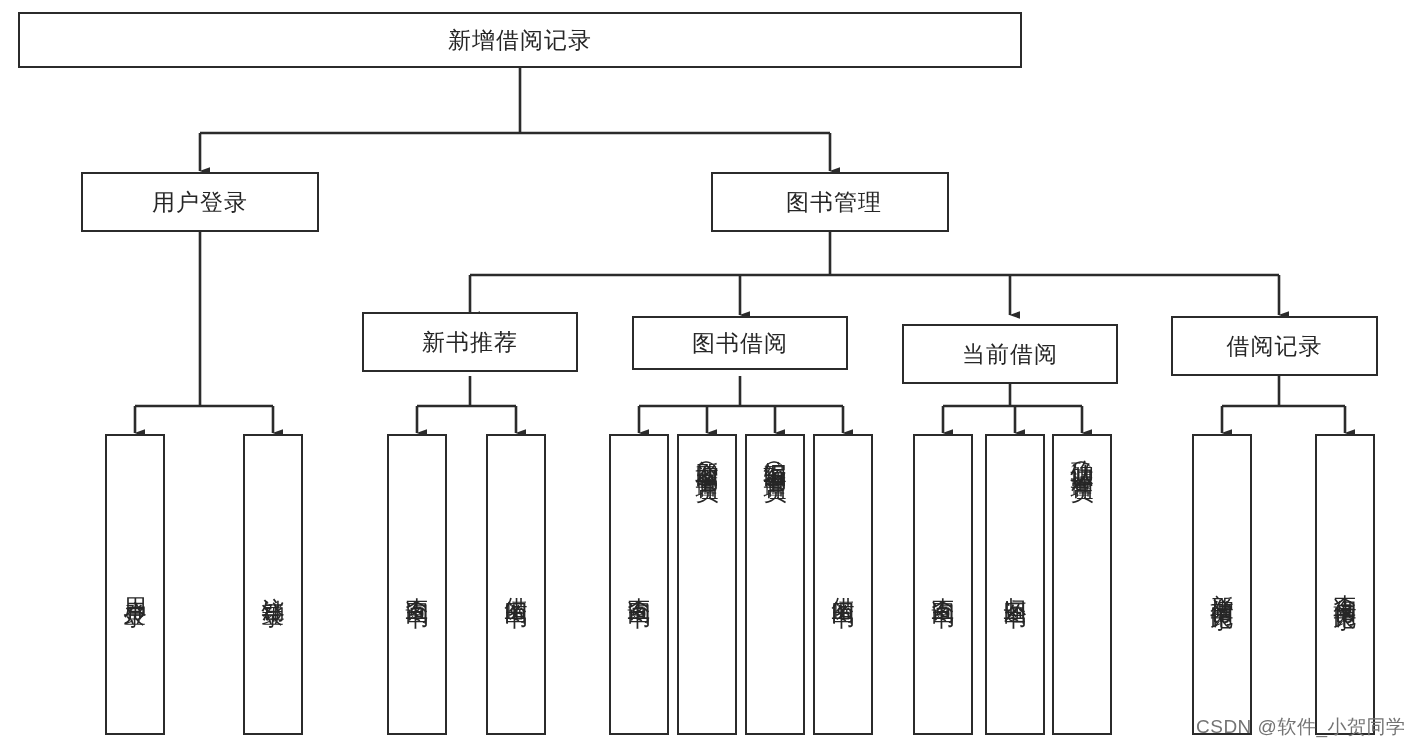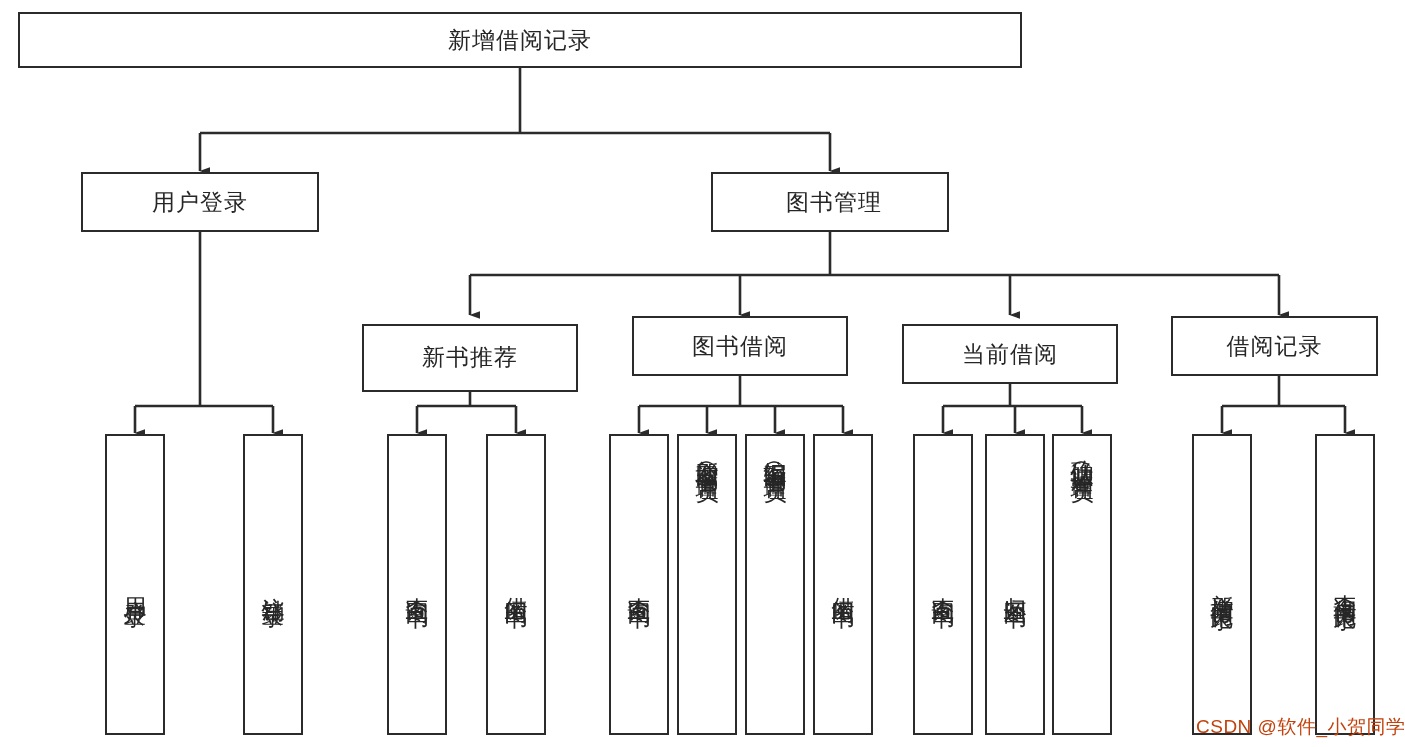--- a/index.html
+++ b/index.html
@@ -7,21 +7,21 @@
   #stage{position:relative;width:1405px;height:747px;background:#ffffff;overflow:hidden;}
   #wires{position:absolute;left:0;top:0;width:1405px;height:747px;}
   .node{position:absolute;box-sizing:border-box;background:#ffffff;
         border:2px solid #2b2b2b;display:flex;align-items:center;justify-content:center;}
   .node .lbl{color:#262626;line-height:1.08;text-align:center;white-space:pre;}
   .node.h .lbl{font-size:23px;letter-spacing:1px;}
   .node.v{align-items:flex-start;justify-content:center;padding-top:6px;}
   .node.v .lbl{writing-mode:vertical-rl;text-orientation:upright;
         font-size:23px;letter-spacing:3px;line-height:1;}
   .node.v.mid{align-items:center;padding-top:0;}
-  #watermark{position:absolute;color:#c2410c;font-size:19px;letter-spacing:.5px;
+  #watermark{position:absolute;color:#737373;font-size:19px;letter-spacing:.5px;
         white-space:nowrap;pointer-events:none;}
 </style>
 </head>
 <body>
 
 <div id="stage">
   <svg id="wires" viewBox="0 0 1405 747" xmlns="http://www.w3.org/2000/svg">
     <defs>
       <marker id="arw" markerWidth="9" markerHeight="11" refX="4.5" refY="10.2" orient="auto" markerUnits="userSpaceOnUse">
         <path d="M0.6,0 L8.4,0 L4.5,10.8 Z" fill="#2b2b2b"></path>
@@ -67,24 +67,24 @@
   <div id="nodes-layer">
       <div class="node h" style="left: 18px; top: 12px; width: 1004px; height: 56px;">
         <span class="lbl">新增借阅记录</span>
       </div>
       <div class="node h" style="left: 81px; top: 172px; width: 238px; height: 60px;">
         <span class="lbl">用户登录</span>
       </div>
       <div class="node h" style="left: 711px; top: 172px; width: 238px; height: 60px; padding-left: 8px;">
         <span class="lbl">图书管理</span>
       </div>
-      <div class="node h" style="left: 362px; top: 324px; width: 216px; height: 68px; font-family: Liberation Serif, serif;">
+      <div class="node h" style="left: 362px; top: 312px; width: 216px; height: 60px;">
         <span class="lbl">新书推荐</span>
       </div>
-      <div class="node h" style="left: 632px; top: 316px; width: 216px; height: 60px;">
+      <div class="node h" style="left: 632px; top: 316px; width: 216px; height: 54px;">
         <span class="lbl">图书借阅</span>
       </div>
       <div class="node h" style="left: 902px; top: 324px; width: 216px; height: 60px;">
         <span class="lbl">当前借阅</span>
       </div>
       <div class="node h" style="left: 1171px; top: 316px; width: 207px; height: 60px;">
         <span class="lbl">借阅记录</span>
       </div>
       <div class="node v mid" style="left: 105px; top: 434px; width: 60px; height: 301px;">
         <span class="lbl">用户登录</span>

